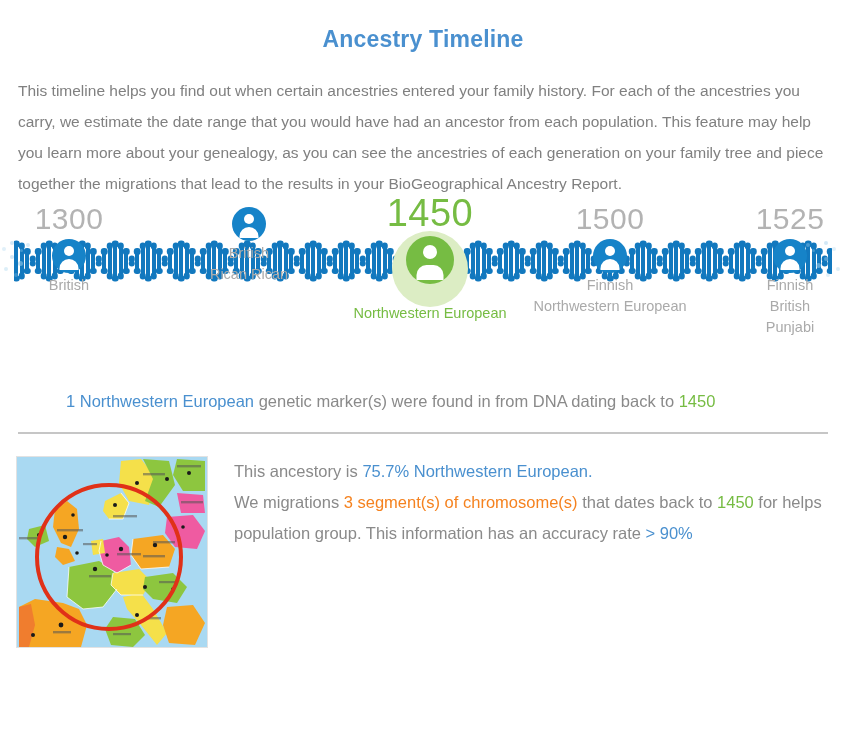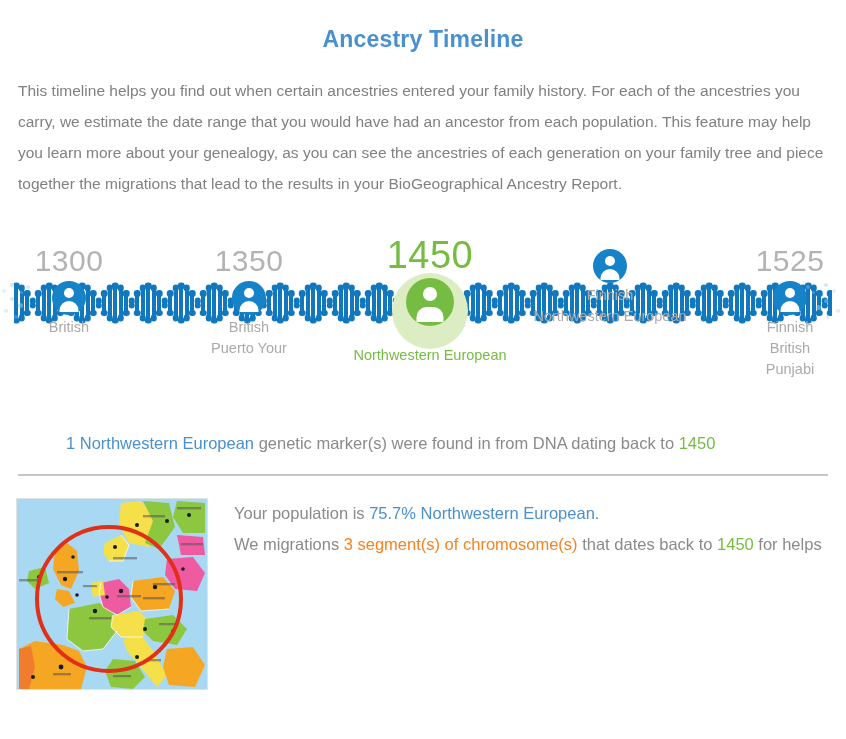--- a/index.html
+++ b/index.html
@@ -32,21 +32,20 @@
     font-size: 15.5px;
     line-height: 31px;
     color: #808080;
     text-align: left;
   }
 
   
   .timeline {
     position: relative;
     height: 175px;
-    margin-top: 42px;
   }
   .helix-row {
     position: absolute;
     left: 0;
     right: 0;
     top: 40px;
     height: 44px;
   }
   
   .helix {
@@ -399,44 +398,44 @@
         <div class="year">1300</div>
         <div class="avatar">
           <div class="head"></div>
           <div class="body"></div>
         </div>
         <div class="labels">
           <div>British</div>
         </div>
       </div>
       <div class="marker" style="left: 139px; width: 220px; top: 4px;">
-        <div class="year">1350</div>
         <div class="avatar">
           <div class="head"></div>
           <div class="body"></div>
         </div>
         <div class="labels">
           <div>British</div>
-          <div>Puerto Your</div>
+          <div>Rican Rican</div>
         </div>
       </div>
       <div class="marker current" style="left: 320px; width: 220px; top: -6px;">
         <div class="year">1450</div>
         <div class="halo">
           <div class="glow"></div>
           <div class="avatar">
             <div class="head"></div>
             <div class="body"></div>
           </div>
         </div>
         <div class="labels">
           <div>Northwestern European</div>
         </div>
       </div>
       <div class="marker" style="left: 500px; width: 220px; top: 4px;">
+        <div class="year">1500</div>
         <div class="avatar">
           <div class="head"></div>
           <div class="body"></div>
         </div>
         <div class="labels">
           <div>Finnish</div>
           <div>Northwestern European</div>
         </div>
       </div>
       <div class="marker" style="left: 680px; width: 220px; top: 4px;">
@@ -543,24 +542,28 @@
         <rect x="142" y="124" width="16" height="2.2"></rect>
         <rect x="96" y="176" width="18" height="2.2"></rect>
       </g>
 
       <circle cx="92" cy="100" r="72" fill="none" stroke="#e03118" stroke-width="4"></circle>
     </svg>
   </div>
 
   <div class="detail">
     <div>
-      <span>Your population is</span>
+      <span>This ancestory is</span>
       <span class="t-blue">75.7% Northwestern European.</span>
     </div>
     <div>
       <span>We migrations</span>
       <span class="t-orange">3 segment(s) of chromosome(s)</span>
       <span>that dates back to</span>
       <span class="t-green">1450</span>
       <span>for helps</span>
     </div>
+    <div>
+      <span>population group. This information has an accuracy rate</span>
+      <span class="t-blue">&gt; 90%</span>
+    </div>
   </div>
 </div>
 
 </body></html>

